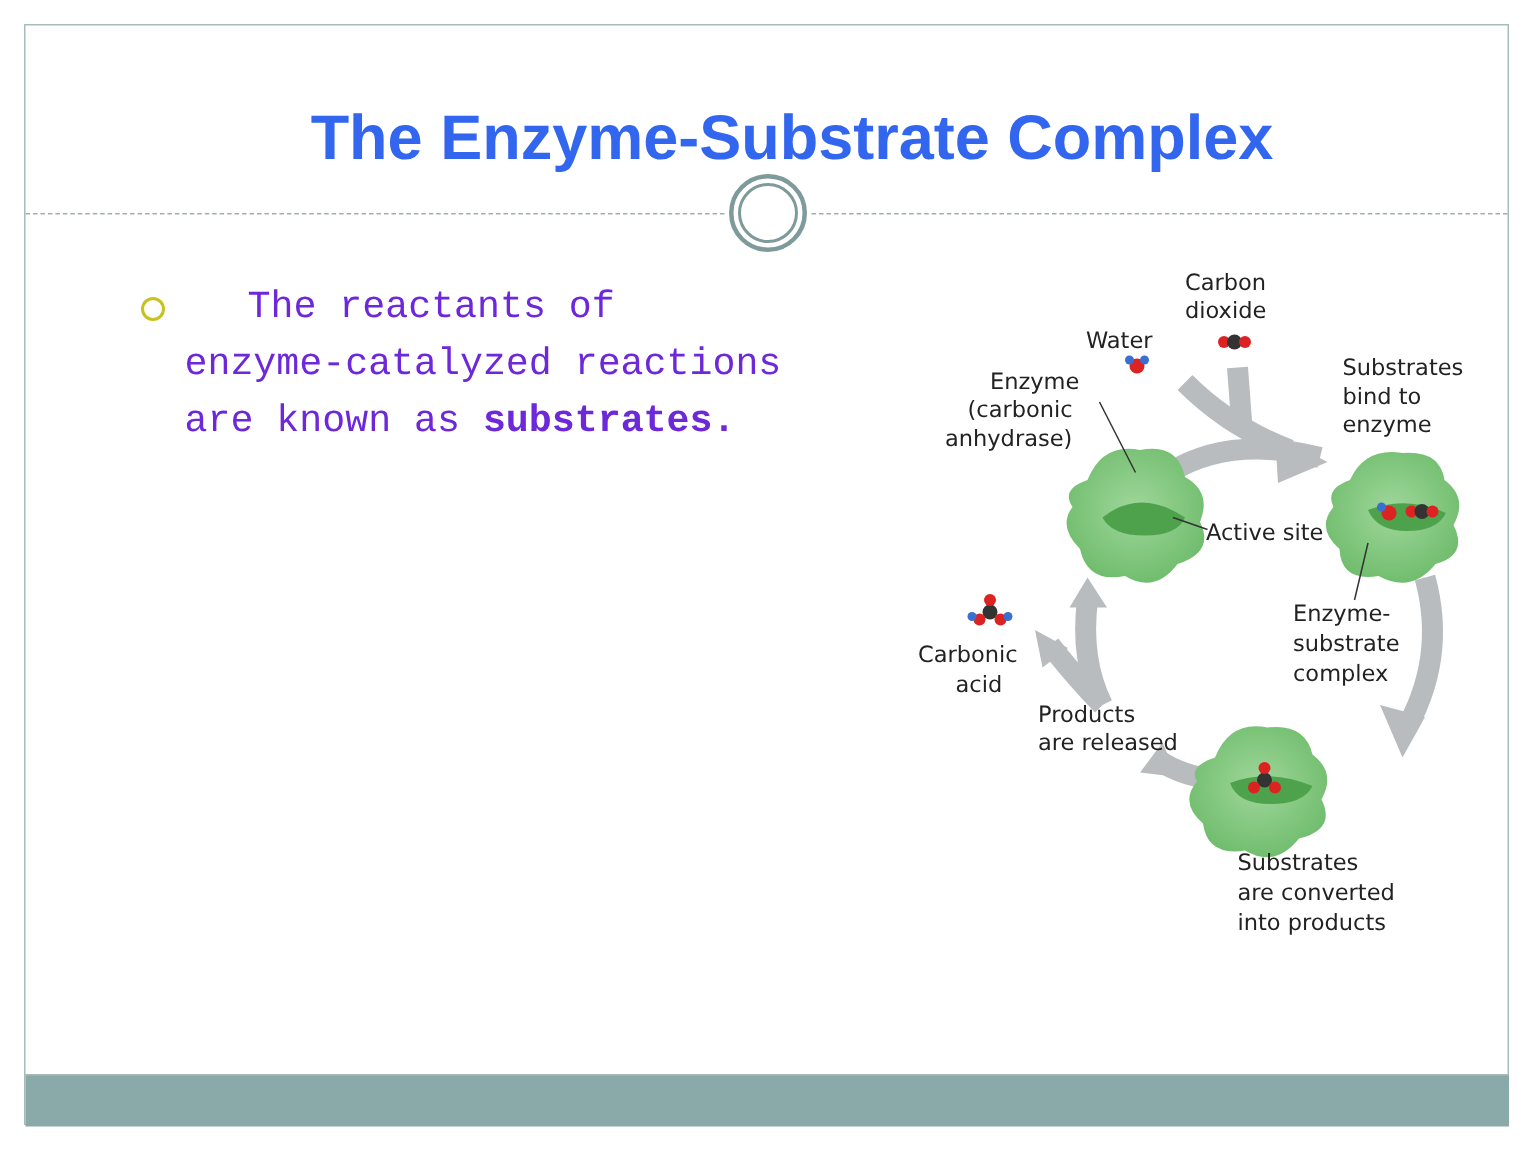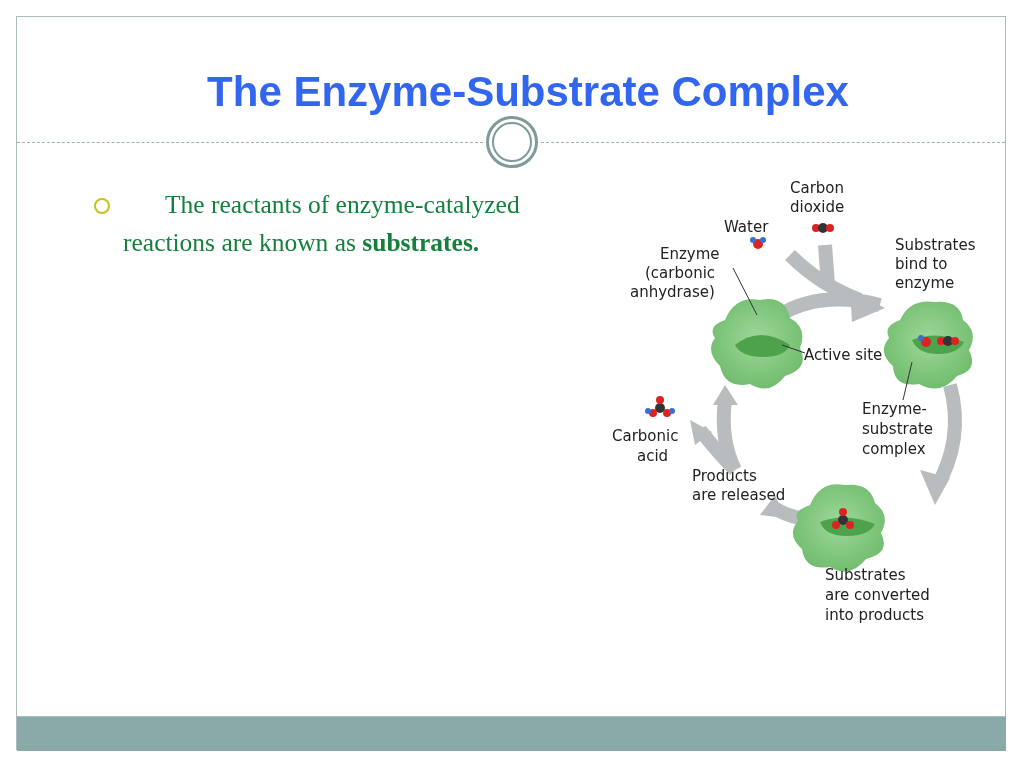--- a/index.html
+++ b/index.html
@@ -4,21 +4,21 @@
   <style>
     html, body { margin:0; padding:0; background:#ffffff; }
     body { width:1024px; height:768px; position:relative; overflow:hidden; font-family:"Liberation Sans", sans-serif; }
     .frame { position:absolute; left:16px; top:16px; width:990px; height:734px; border:1px solid #a9bcbc; box-sizing:border-box; background:#fff; }
     .title { position:absolute; left:0; top:52px; width:1024px; text-align:center; font-family:"Liberation Sans", sans-serif; font-weight:bold; font-size:42px; color:#3366ee; letter-spacing:0px; }
     .divider { position:absolute; top:142px; height:0; border-top:1px dashed #9fb0b0; }
     .div-left { left:17px; width:466px; }
     .div-right { left:541px; width:464px; }
     .ring { position:absolute; left:486px; top:116px; width:52px; height:52px; box-sizing:border-box; border-radius:50%; border:3px solid #7f9a9a; background:#fff; }
     .ring::after { content:""; position:absolute; left:3px; top:3px; right:3px; bottom:3px; border-radius:50%; border:2px solid #7f9a9a; }
-    .bullets { position:absolute; left:92px; top:186px; width:440px; font-family:Liberation Serif, serif; font-size:25.5px; line-height:38px; color:#15803d; }
+    .bullets { position:absolute; left:92px; top:186px; width:440px; font-family:Liberation Mono, monospace; font-size:25.5px; line-height:38px; color:#6d28d9; }
     .bullet { position:relative; padding-left:31px; margin-bottom:48px; }
     .bullet-marker { position:absolute; left:2px; top:12px; width:12px; height:12px; border:2px solid #c8c21e; border-radius:50%; }
     .indent { display:inline-block; width:42px; }
     .bold { font-weight:bold; }
     sub { font-size:16px; vertical-align:-5px; line-height:0; }
     .footer-bar { position:absolute; left:17px; top:716px; width:989px; height:34px; background:#8aa9a9; border-top:1px solid #a9bcbc; }
     .diagram { position:absolute; left:600px; top:170px; width:400px; height:460px; }
     .lbl { font-family:"DejaVu Sans", sans-serif; font-size:15px; fill:#222; }
   </style>
 </head>

